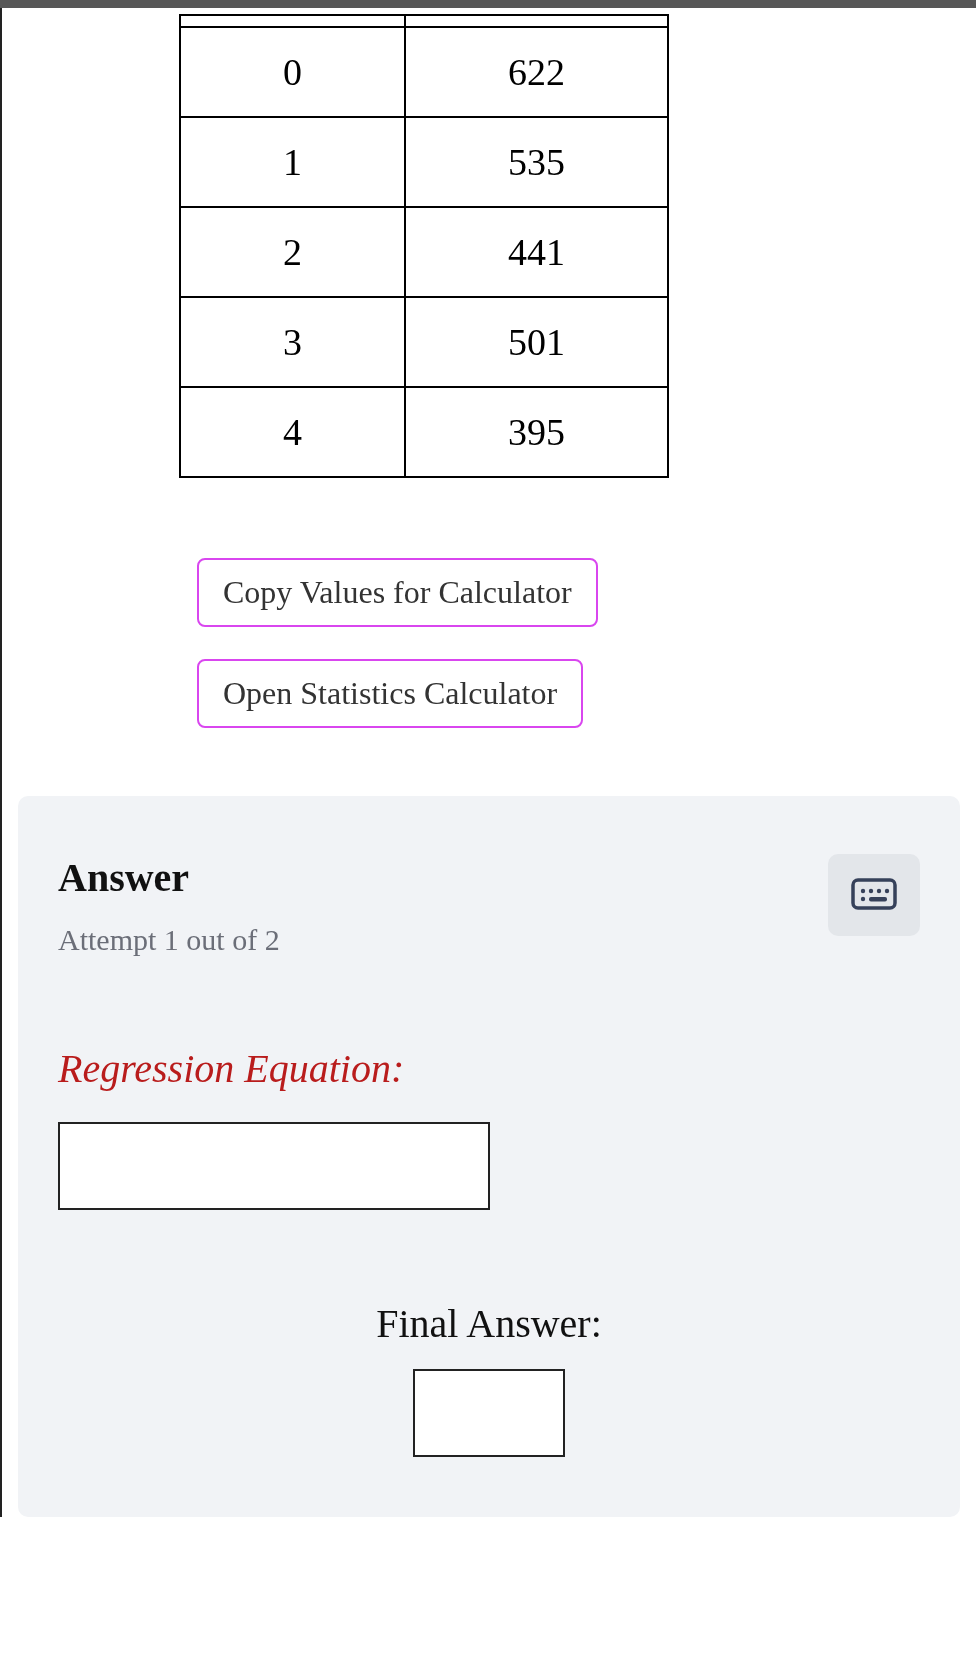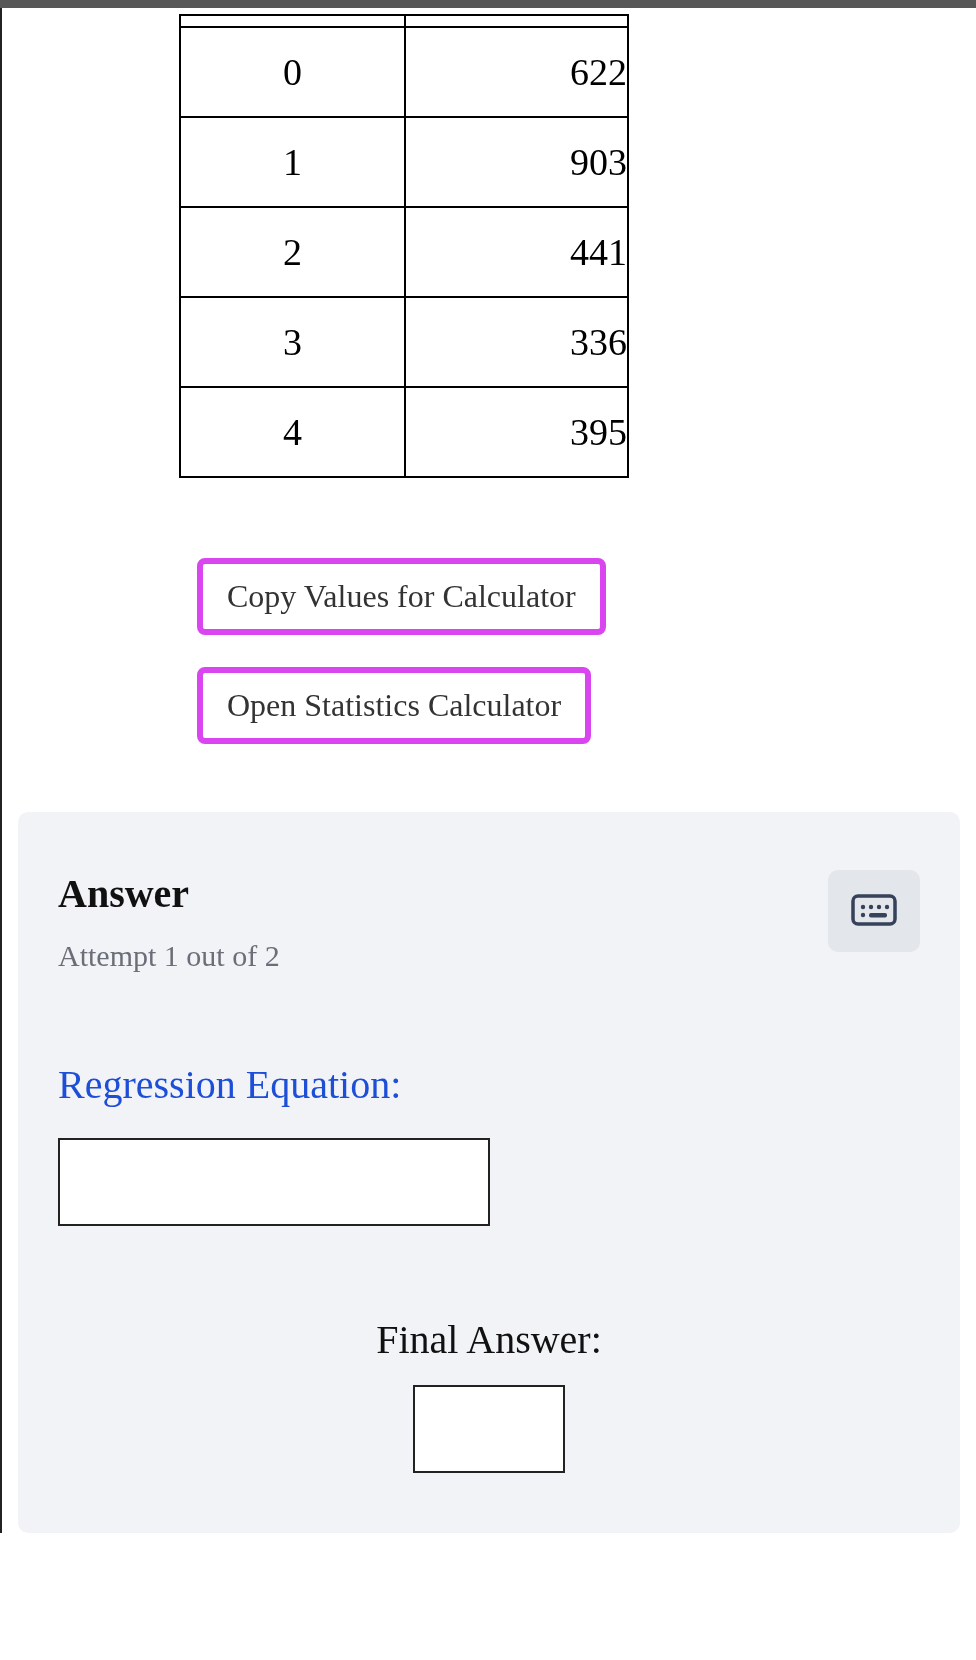--- a/index.html
+++ b/index.html
@@ -35,40 +35,39 @@
       border: 2px solid #000;
       text-align: center;
       font-size: 38px;
       padding: 22px 0;
       font-family: Georgia, serif;
     }
     table.data-table td.col-x {
       width: 225px;
     }
     table.data-table td.col-y {
-      width: 223px;
-      text-align: right;
+      width: 263px;
     }
     table.data-table tr.head-stub td {
       border-top: 2px solid #000;
       border-bottom: 2px solid #000;
       padding: 0;
       height: 12px;
     }
     .button-stack {
       padding-left: 195px;
       margin-top: 80px;
       display: flex;
       flex-direction: column;
       gap: 32px;
       align-items: flex-start;
     }
     .outline-btn {
       background: #fff;
-      border: 6px solid #d946ef;
+      border: 2px solid #d946ef;
       border-radius: 8px;
       font-family: Georgia, serif;
       font-size: 32px;
       color: #333;
       padding: 14px 24px;
       cursor: pointer;
     }
     .answer-panel {
       background: #f1f3f6;
       margin: 68px 16px 0 16px;
@@ -101,22 +100,23 @@
       width: 92px;
       height: 82px;
       display: flex;
       align-items: center;
       justify-content: center;
       cursor: pointer;
     }
     .reg-label {
       font-family: Georgia, serif;
       font-size: 40px;
-      color: #1d4ed8;
+      color: #b91c1c;
       margin-top: 88px;
+      font-style: italic;
     }
     .reg-input {
       margin-top: 30px;
       width: 432px;
       height: 88px;
       border: 2px solid #222;
       background: #fff;
       font-size: 32px;
       padding: 8px 12px;
       font-family: Georgia, serif;
@@ -156,29 +156,29 @@
           <tr class="head-stub">
         <td class="col-x"></td>
         <td class="col-y"></td>
       </tr>
       <tr>
         <td class="col-x">0</td>
         <td class="col-y">622</td>
       </tr>
       <tr>
         <td class="col-x">1</td>
-        <td class="col-y">903</td>
+        <td class="col-y">535</td>
       </tr>
       <tr>
         <td class="col-x">2</td>
         <td class="col-y">441</td>
       </tr>
       <tr>
         <td class="col-x">3</td>
-        <td class="col-y">336</td>
+        <td class="col-y">501</td>
       </tr>
       <tr>
         <td class="col-x">4</td>
         <td class="col-y">395</td>
       </tr>
     </tbody>
       </table>
   </div>
 
   <div class="button-stack">

